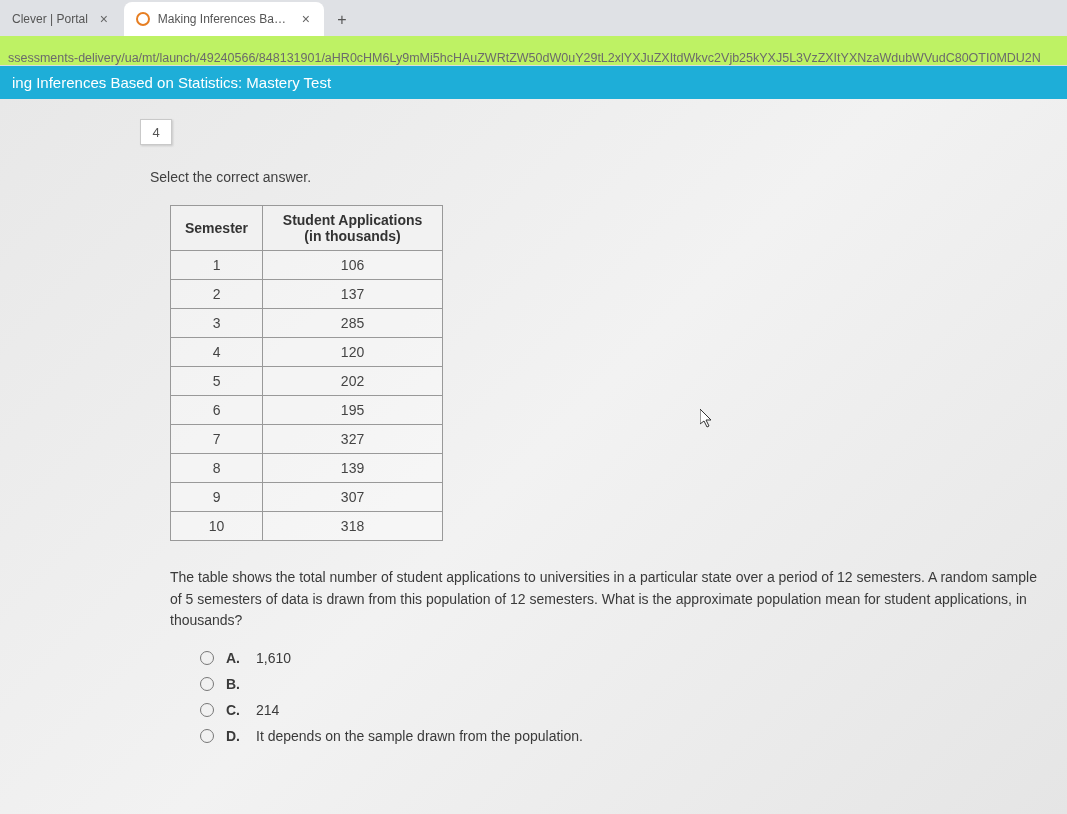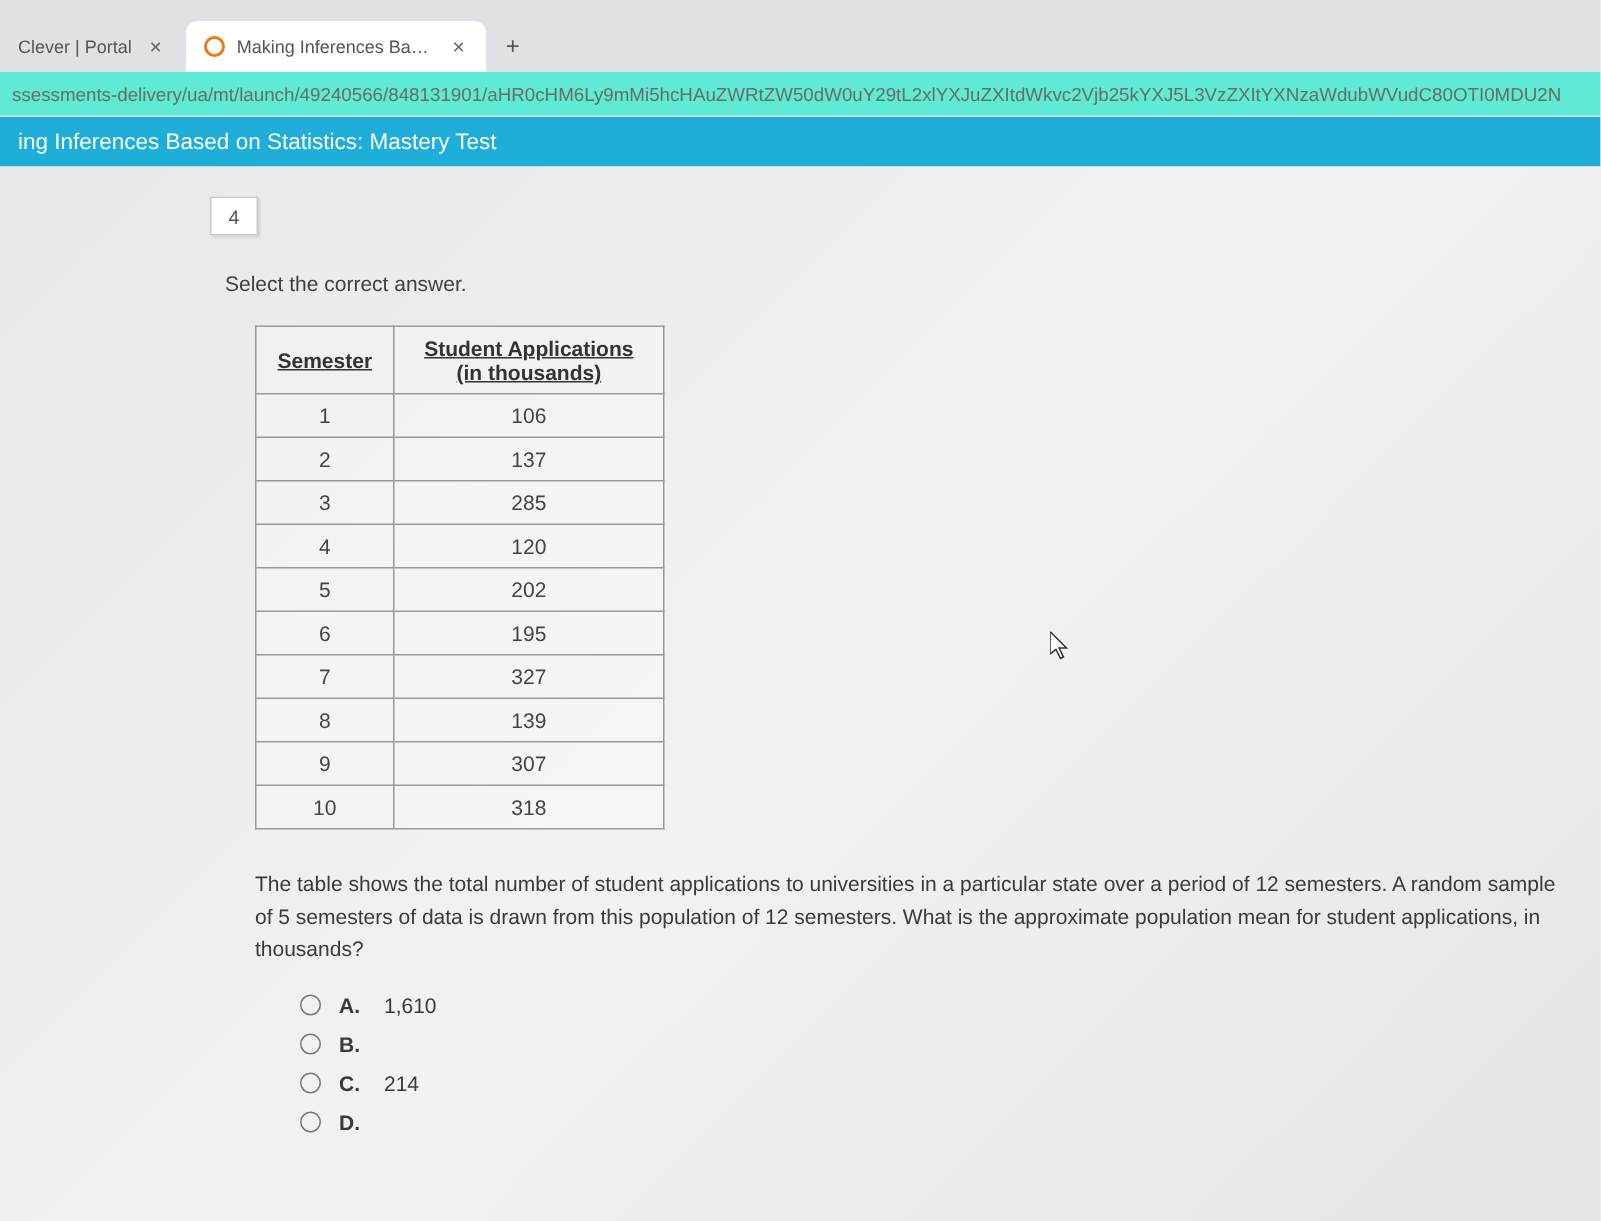--- a/index.html
+++ b/index.html
@@ -5,21 +5,21 @@
     * { margin: 0; padding: 0; box-sizing: border-box; }
     body {
       font-family: Arial, sans-serif;
       background: #f0f0f0;
       width: 1067px;
       height: 814px;
       overflow: hidden;
     }
     .browser-tabs {
       background: #dfe1e5;
-      height: 48px;
+      height: 36px;
       display: flex;
       align-items: flex-end;
       padding-left: 0;
     }
     .tab {
       height: 34px;
       display: flex;
       align-items: center;
       padding: 0 12px;
       font-size: 12px;
@@ -45,25 +45,25 @@
     }
     .new-tab {
       width: 28px; height: 28px;
       display: flex; align-items: center; justify-content: center;
       font-size: 16px; color: #555;
       cursor: pointer;
       margin-left: 4px;
       margin-bottom: 2px;
     }
     .url-bar {
-      background: #5eead4;
+      background: #bef264;
       height: 30px;
       border-bottom: 1px solid #ddd;
       display: flex;
-      align-items: center;
+      align-items: flex-end;
       padding: 0 8px;
       font-size: 12.5px;
       color: #6b6b6b;
       white-space: nowrap;
       overflow: hidden;
     }
     .page-header {
       background: #1eaed8;
       color: #fff;
       padding: 8px 12px;
@@ -104,21 +104,20 @@
       border: 1px solid #999;
       padding: 6px 14px;
       font-size: 14px;
       text-align: center;
       color: #444;
     }
     .data-table th {
       font-weight: bold;
       background: rgba(240,240,240,0.45);
       color: #333;
-      text-decoration: underline;
     }
     .data-table th:first-child { width: 80px; }
     .data-table th:nth-child(2) { width: 180px; }
     .question-text {
       font-size: 14px;
       color: #3a3a3a;
       margin: 26px 30px 18px 30px;
       line-height: 1.55;
       max-width: 880px;
     }
@@ -251,20 +250,21 @@
       <span class="option-letter">B.</span>
     </div>
     <div class="option-row">
       <span class="radio"></span>
       <span class="option-letter">C.</span>
       <span>214</span>
     </div>
     <div class="option-row">
       <span class="radio"></span>
       <span class="option-letter">D.</span>
+      <span>It depends on the sample drawn from the population.</span>
     </div>
   </div>
 
   <div class="cursor-arrow">
     <svg width="16" height="20" viewBox="0 0 16 20">
         <path d="M0 0 L0 15 L4 12 L7 18 L9 17 L6 11 L11 11 Z" fill="#fff" stroke="#333" stroke-width="1"></path>
       </svg>
   </div>
 </div>
 

